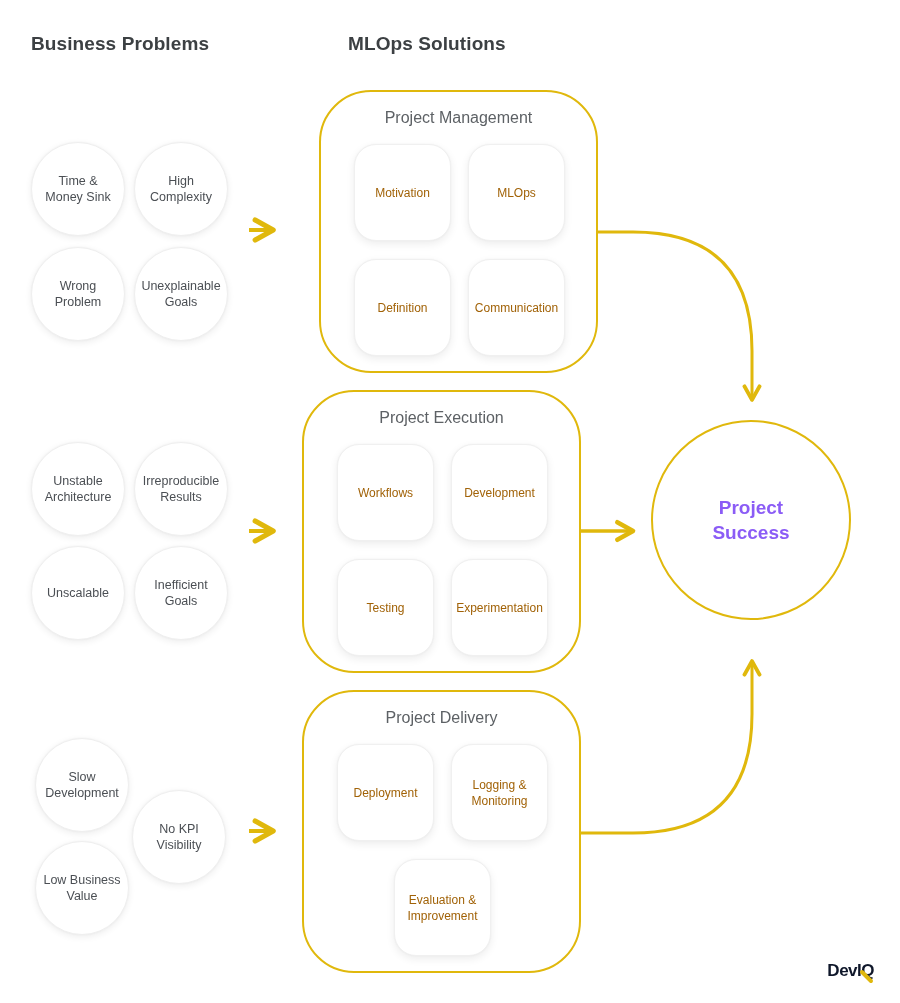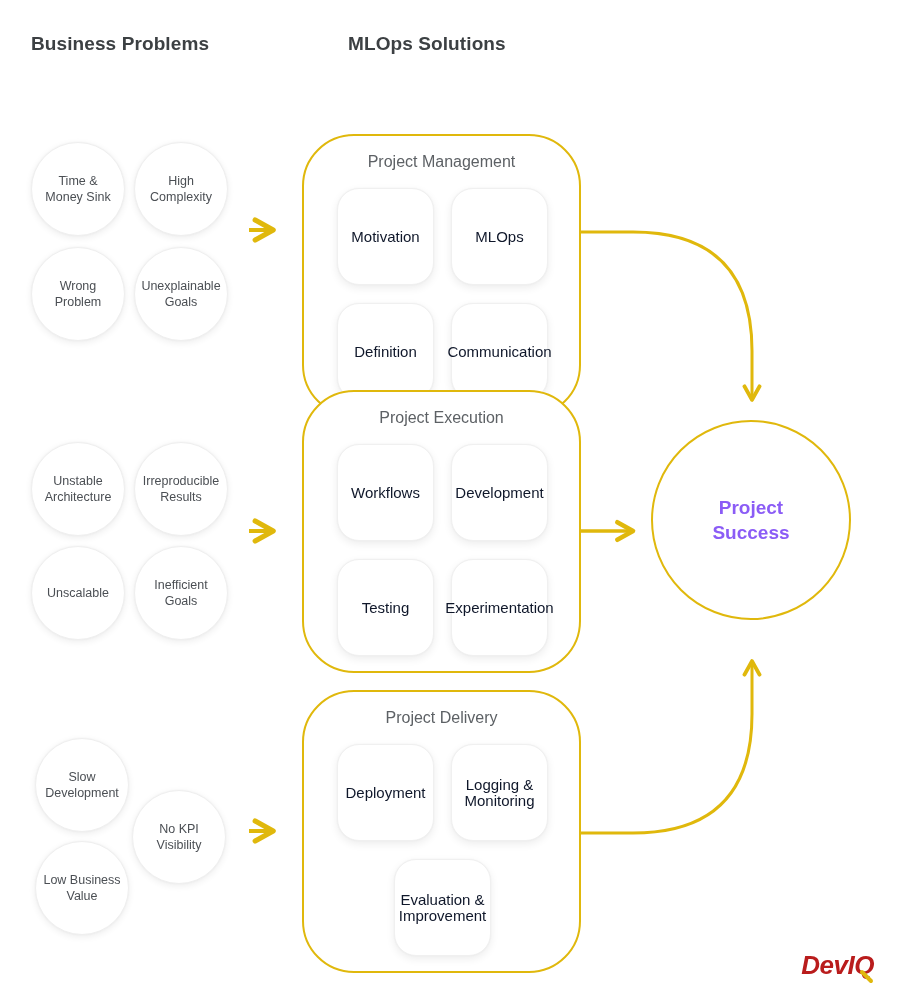--- a/index.html
+++ b/index.html
@@ -86,23 +86,23 @@
     box-shadow: 0 3px 9px rgba(0,0,0,0.075), 0 0 2px rgba(0,0,0,0.04);
     display: flex;
     align-items: center;
     justify-content: center;
     text-align: center;
     box-sizing: border-box;
     width: 97px;
     height: 97px;
   }
   .card span {
-    font-size: 15px;
+    font-size: 12px;
     line-height: 16px;
-    color: #0f172a;
+    color: #a16207;
     padding: 0 5px;
     display: block;
   }
   .card.pos-tl { left: 0;    top: 0; }
   .card.pos-tr { left: 114px; top: 0; }
   .card.pos-bl { left: 0;    top: 115px; }
   .card.pos-br { left: 114px; top: 115px; }
   .card.pos-bc { left: 57px;  top: 115px; }
 
   
@@ -139,25 +139,24 @@
 
   
   #logo {
     position: absolute;
     right: 26px;
     bottom: 22px;
     display: flex;
     align-items: baseline;
   }
   #logo .logo-text {
-    font-size: 26px;
+    font-size: 17px;
     font-weight: bold;
-    color: #b91c1c;
+    color: #0f172a;
     letter-spacing: -0.5px;
-    font-style: italic;
   }
   #logo .logo-mark {
     position: relative;
     display: inline-block;
   }
 </style>
 </head>
 <body>
 
 <div id="canvas">
@@ -223,21 +222,21 @@
       <span>Slow<br>Development</span>
     </div>
     <div class="prob-circle" style="left:132px; top:790px; width:94px; height:94px;">
       <span>No KPI Visibility</span>
     </div>
     <div class="prob-circle" style="left:35px; top:841px; width:94px; height:94px;">
       <span>Low Business<br>Value</span>
     </div>
   </div>
 
-  <div class="panel" style="left:302px; top:90px; width:279px; height:283px;margin-top:44px;">
+  <div class="panel" style="left:319px; top:90px; width:279px; height:283px;">
     <div class="panel-title">Project Management</div>
     <div class="cards">
       <div class="card pos-tl">
         <span>Motivation</span>
       </div>
       <div class="card pos-tr">
         <span>MLOps</span>
       </div>
       <div class="card pos-bl">
         <span>Definition</span>

